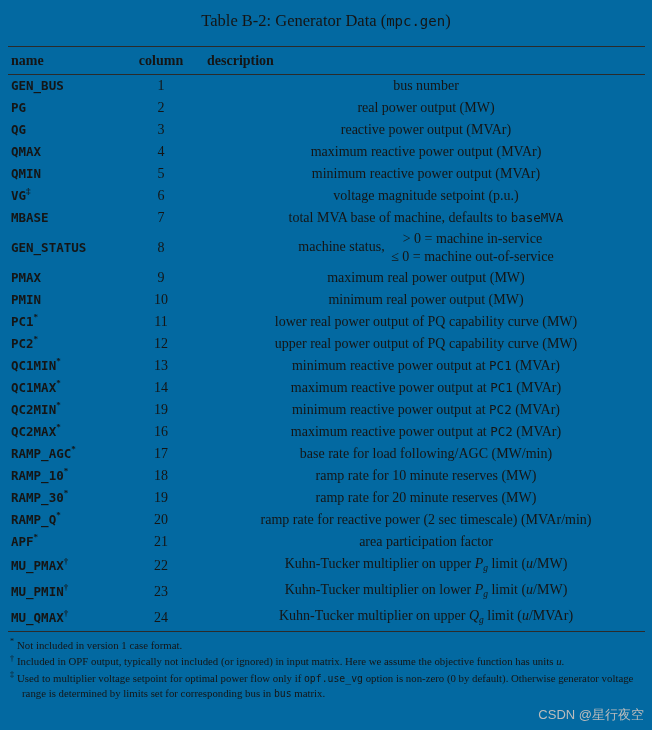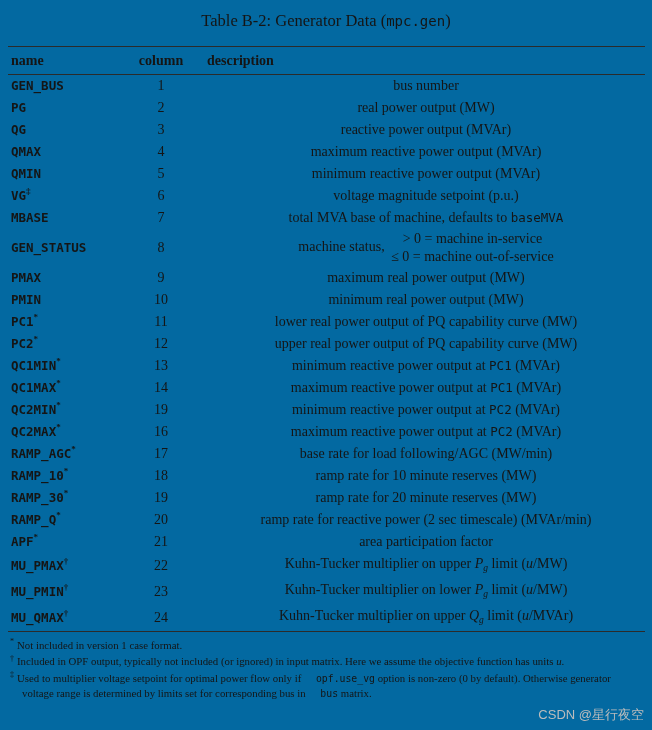--- a/index.html
+++ b/index.html
@@ -60,21 +60,21 @@
     vertical-align: middle;
     padding-left: 3px;
   }
   .stack-line { display: block; line-height: 18px; }
   .footnotes {
     margin: 6px 8px 0 10px;
     font-size: 10.8px;
     line-height: 1.42;
   }
   .footnote { padding-left: 12px; text-indent: -12px; margin-bottom: 1px; }
-  .footnote .tt { font-size: 9.8px; margin-left: 12px; }
+  .footnote .tt { font-size: 9.8px; }
   .footnote sup.mark { font-size: 8px; margin-right: 3px; }
   .watermark {
     position: absolute;
     right: 8px;
     bottom: 6px;
     font-family: "Liberation Sans", sans-serif;
     font-size: 13px;
     color: #bcbcbc;
     text-align: right;
   }

